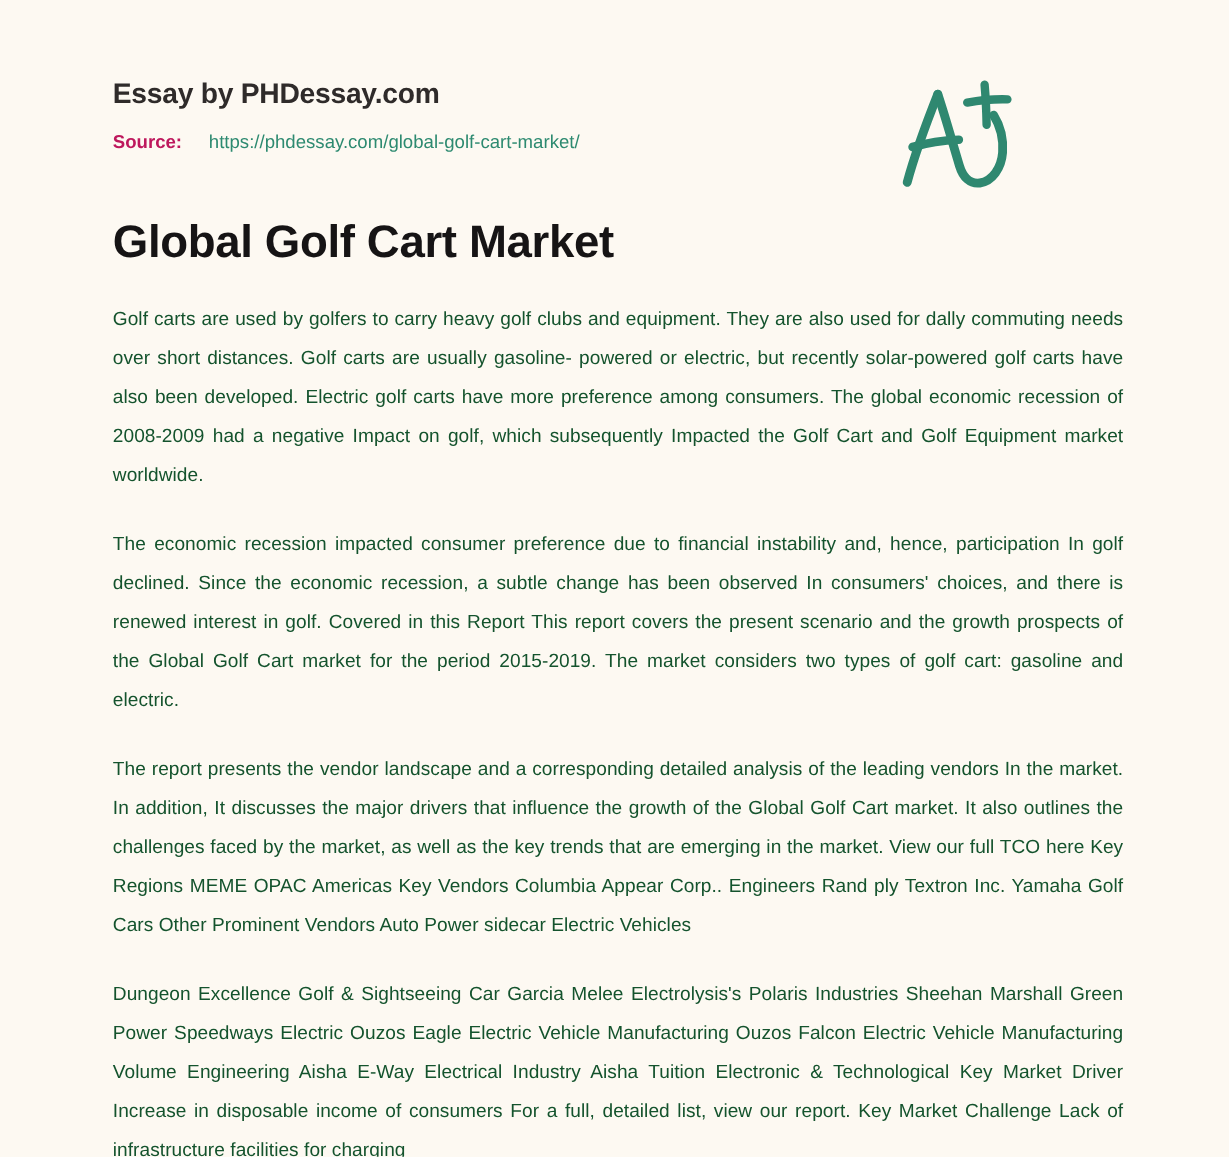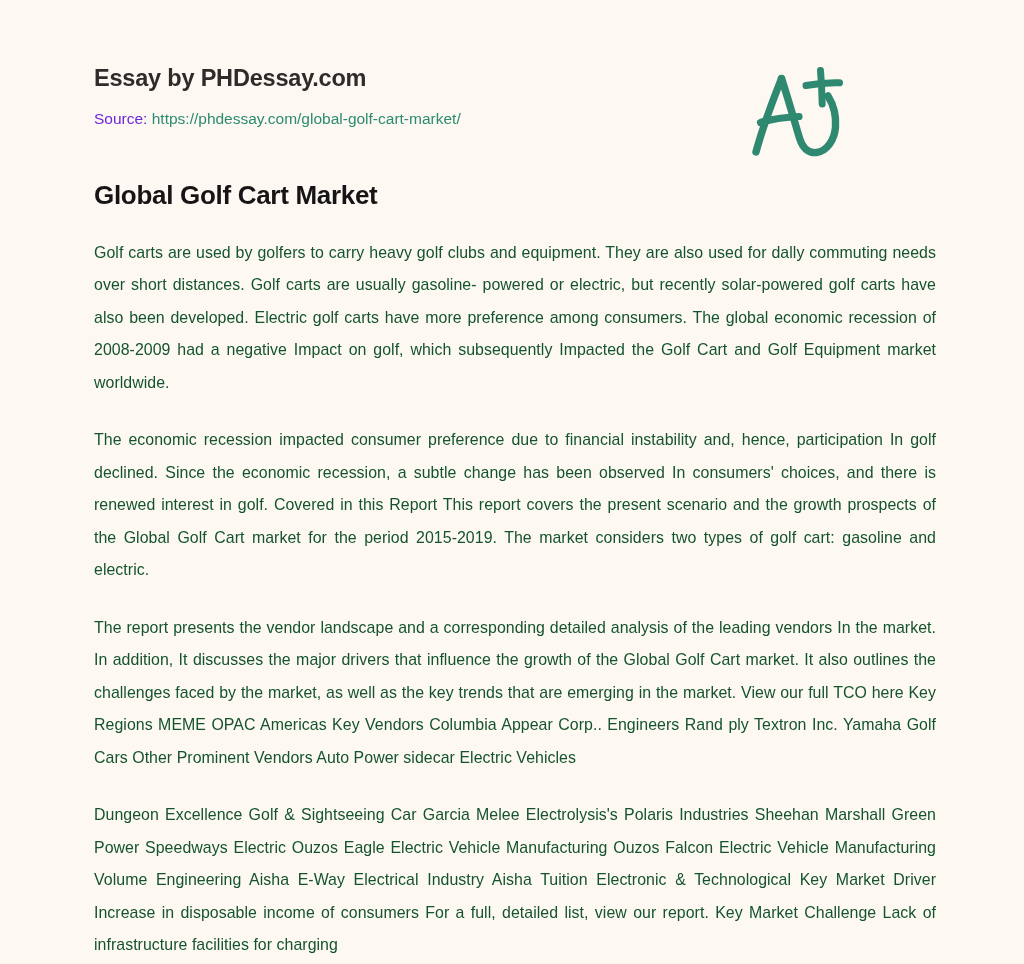--- a/index.html
+++ b/index.html
@@ -42,44 +42,46 @@
 
   .source-line {
     margin-top: 18px;
     font-size: 15.5px;
     color: #8a8580;
     line-height: 1.2;
     white-space: nowrap;
   }
 
   .source-label {
-    color: #6d28d9;
+    color: #be185d;
+    font-weight: bold;
   }
 
   .source-url {
     color: #2d8a70;
     text-decoration: none;
+    margin-left: 18px;
   }
 
   
   .logo {
     position: absolute;
     right: 73px;
     top: 52px;
     width: 120px;
     height: 120px;
     pointer-events: none;
   }
   .logo svg { display: block; }
 
   
   .doc-title {
     margin: 0;
     padding-top: 61px;
-    font-size: 26px;
+    font-size: 38px;
     font-weight: bold;
     color: #161415;
     letter-spacing: -0.3px;
     line-height: 1.15;
   }
 
   
   .article {
     padding-top: 26px;
     width: 842px;

